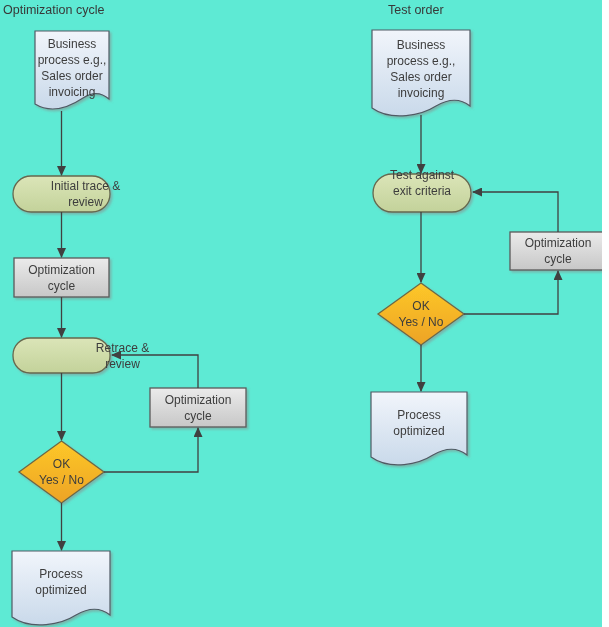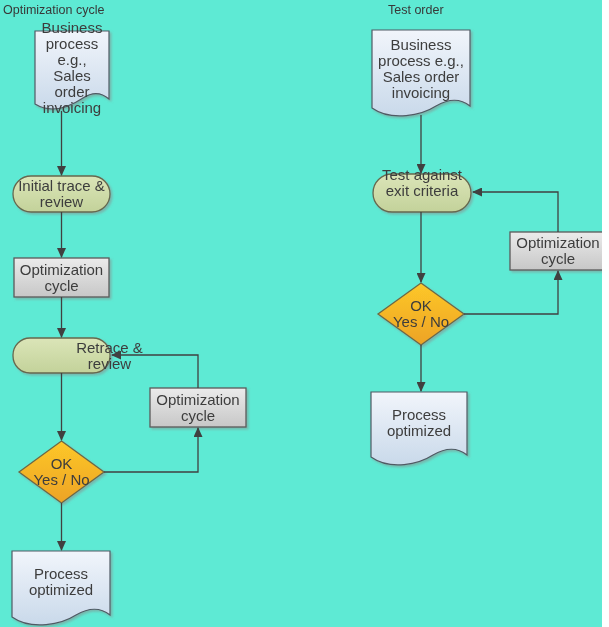--- a/index.html
+++ b/index.html
@@ -12,21 +12,21 @@
     font-family: "Liberation Sans", sans-serif;
   }
   .canvas svg { position: absolute; left: 0; top: 0; }
   .label {
     position: absolute;
     display: flex;
     align-items: center;
     justify-content: center;
     text-align: center;
     white-space: pre-line;
-    font-size: 15px;
+    font-size: 12px;
     line-height: 16px;
     color: #3d3d3d;
     pointer-events: none;
   }
   .chart-title {
     position: absolute;
     font-size: 12.5px;
     line-height: 15px;
     color: #383838;
     white-space: pre;
@@ -99,25 +99,25 @@
     </g>
   </svg>
 
   <div class="chart-title" style="left:3px; top:3px;">Optimization cycle</div>
   <div class="chart-title" style="left:388px; top:3px;">Test order</div>
 
   <div class="label" style="left:35px; top:33px; width:74px; height:70px;">Business
 process e.g.,
 Sales order
 invoicing</div>
-  <div class="label" style="left:13px; top:176px; width:97px; height:36px;">Initial trace &amp;
+  <div class="label" style="left:13px; top:176px; width:97px; height:36px;padding-left:24px;">Initial trace &amp;
 review</div>
   <div class="label" style="left:14px; top:258px; width:95px; height:39px;">Optimization
 cycle</div>
-  <div class="label" style="left:13px; top:338px; width:97px; height:35px;padding-left:48px;">Retrace &amp;
+  <div class="label" style="left:26px; top:338px; width:97px; height:35px;padding-left:48px;">Retrace &amp;
 review</div>
   <div class="label" style="left:150px; top:388px; width:96px; height:39px;">Optimization
 cycle</div>
   <div class="label" style="left:19px; top:442px; width:85px; height:60px;">OK
 Yes / No</div>
   <div class="label" style="left:12px; top:551px; width:98px; height:62px;">Process
 optimized</div>
 
   <div class="label" style="left:372px; top:32px; width:98px; height:74px;">Business
 process e.g.,

